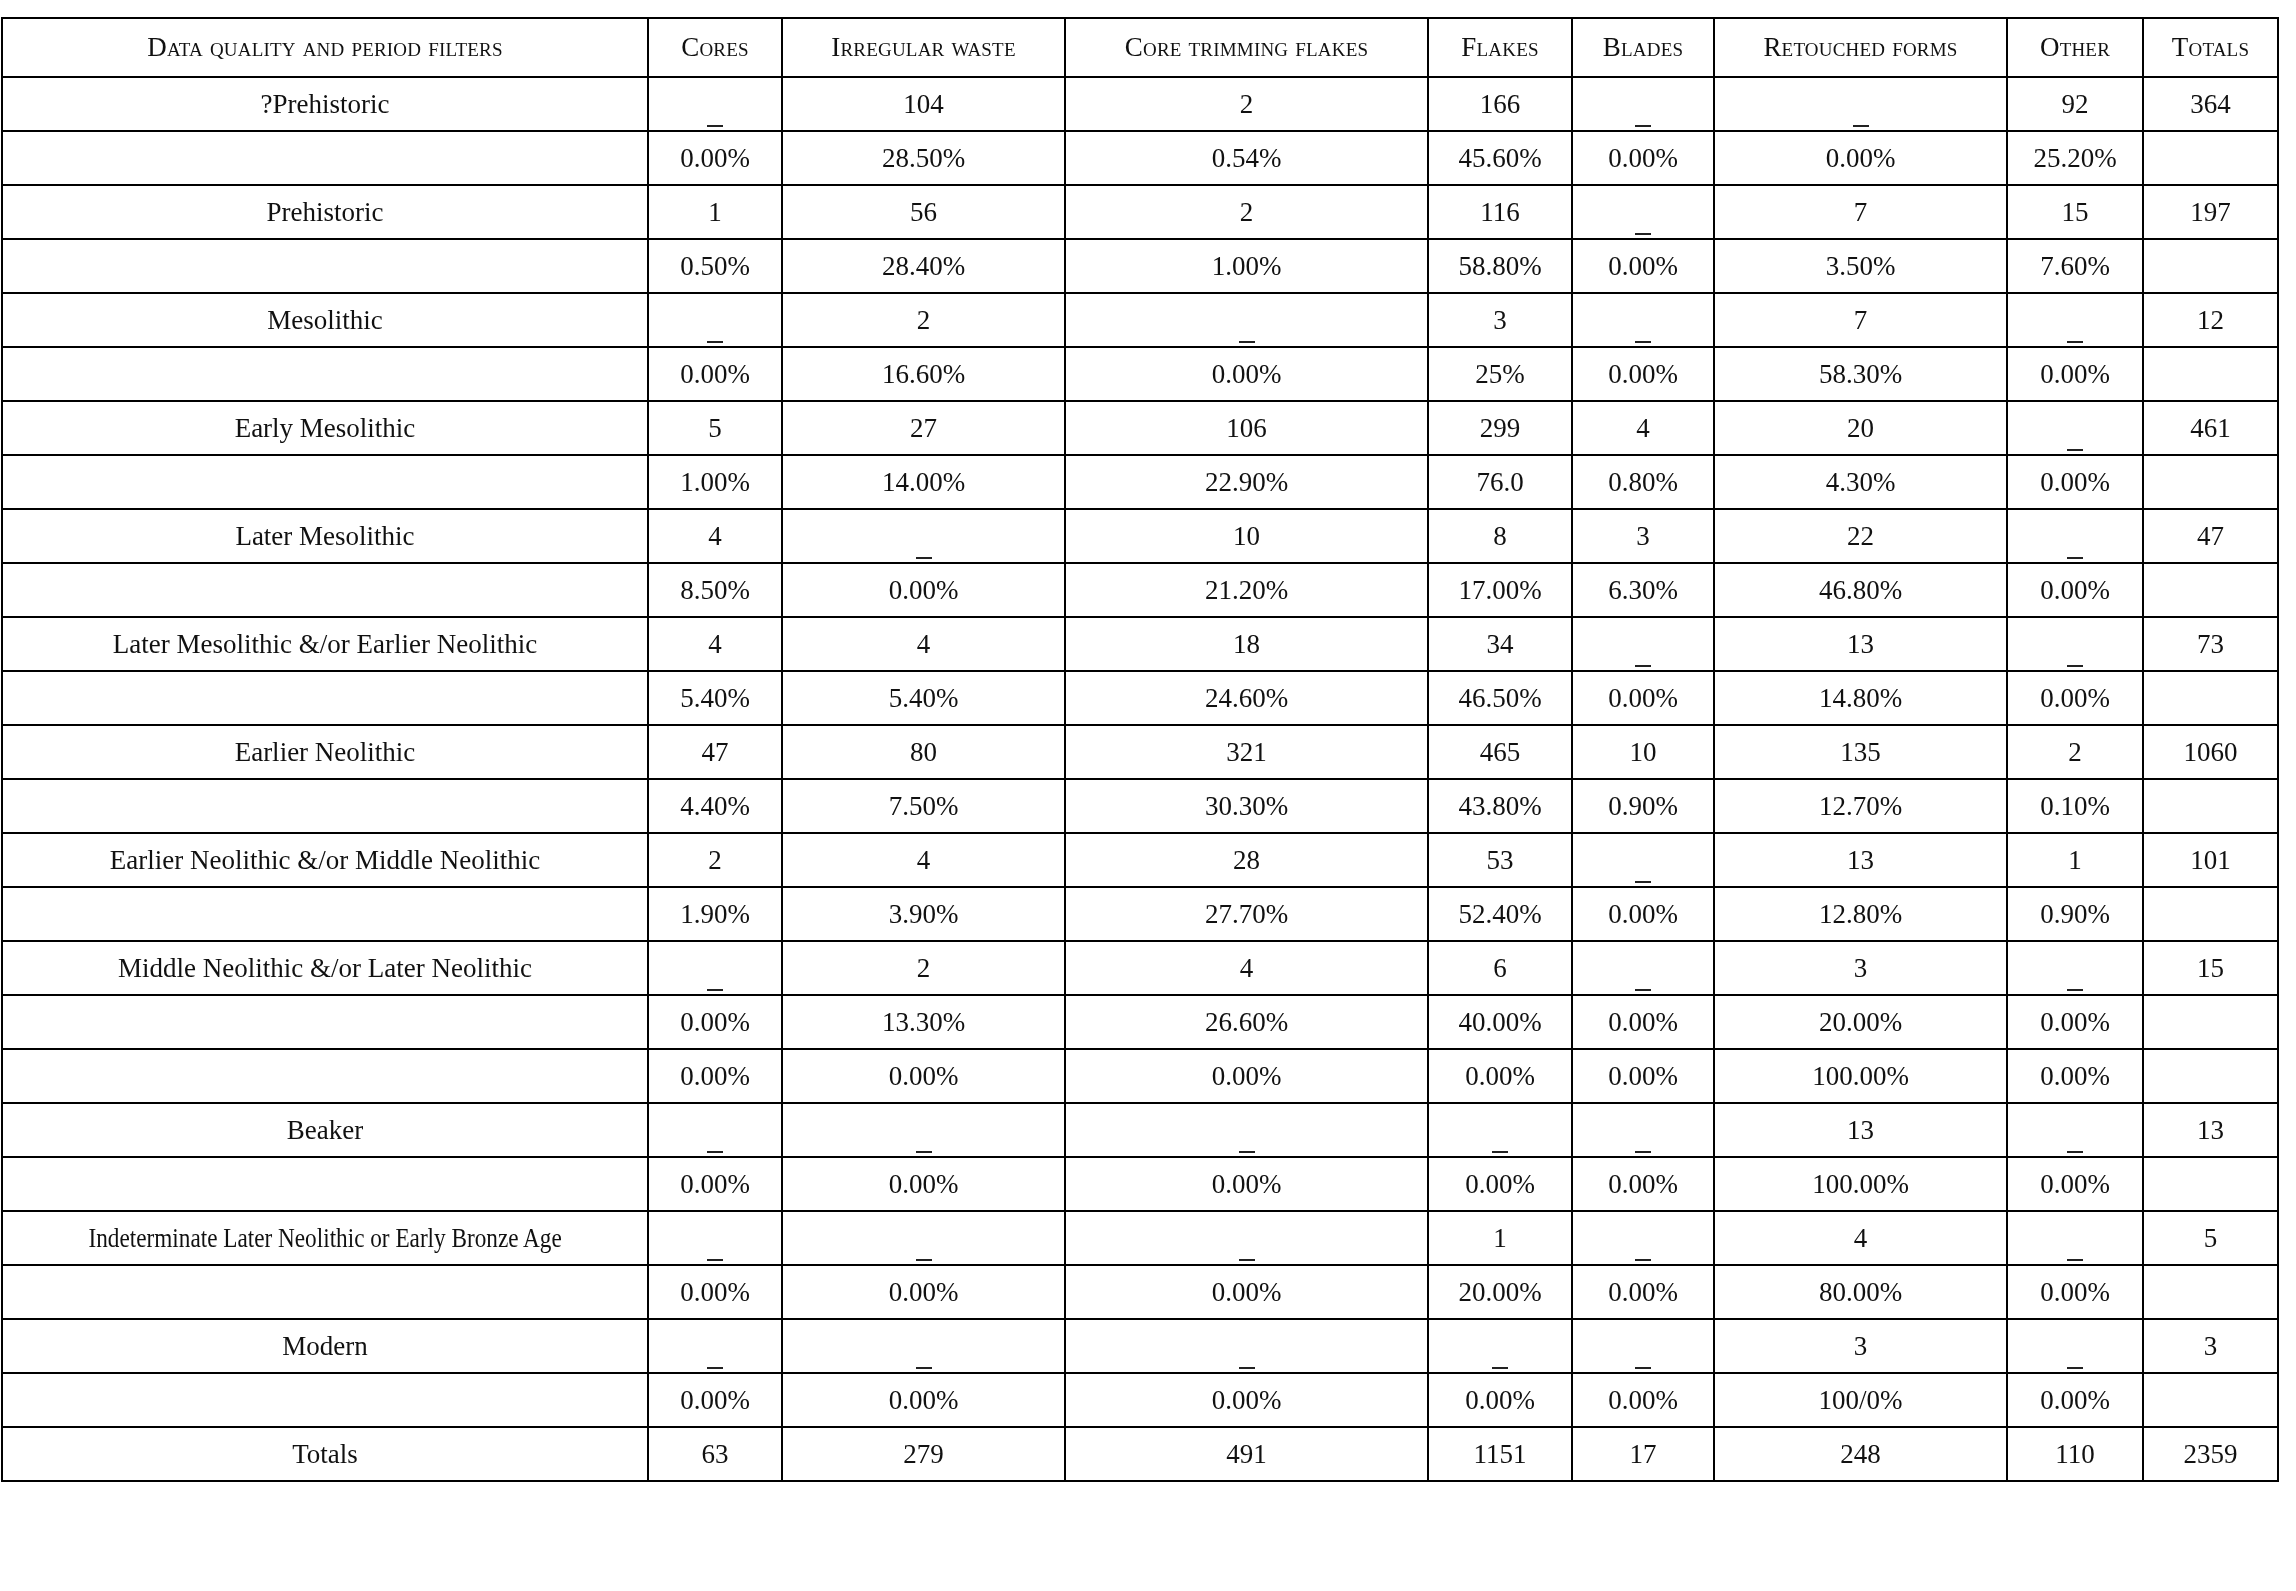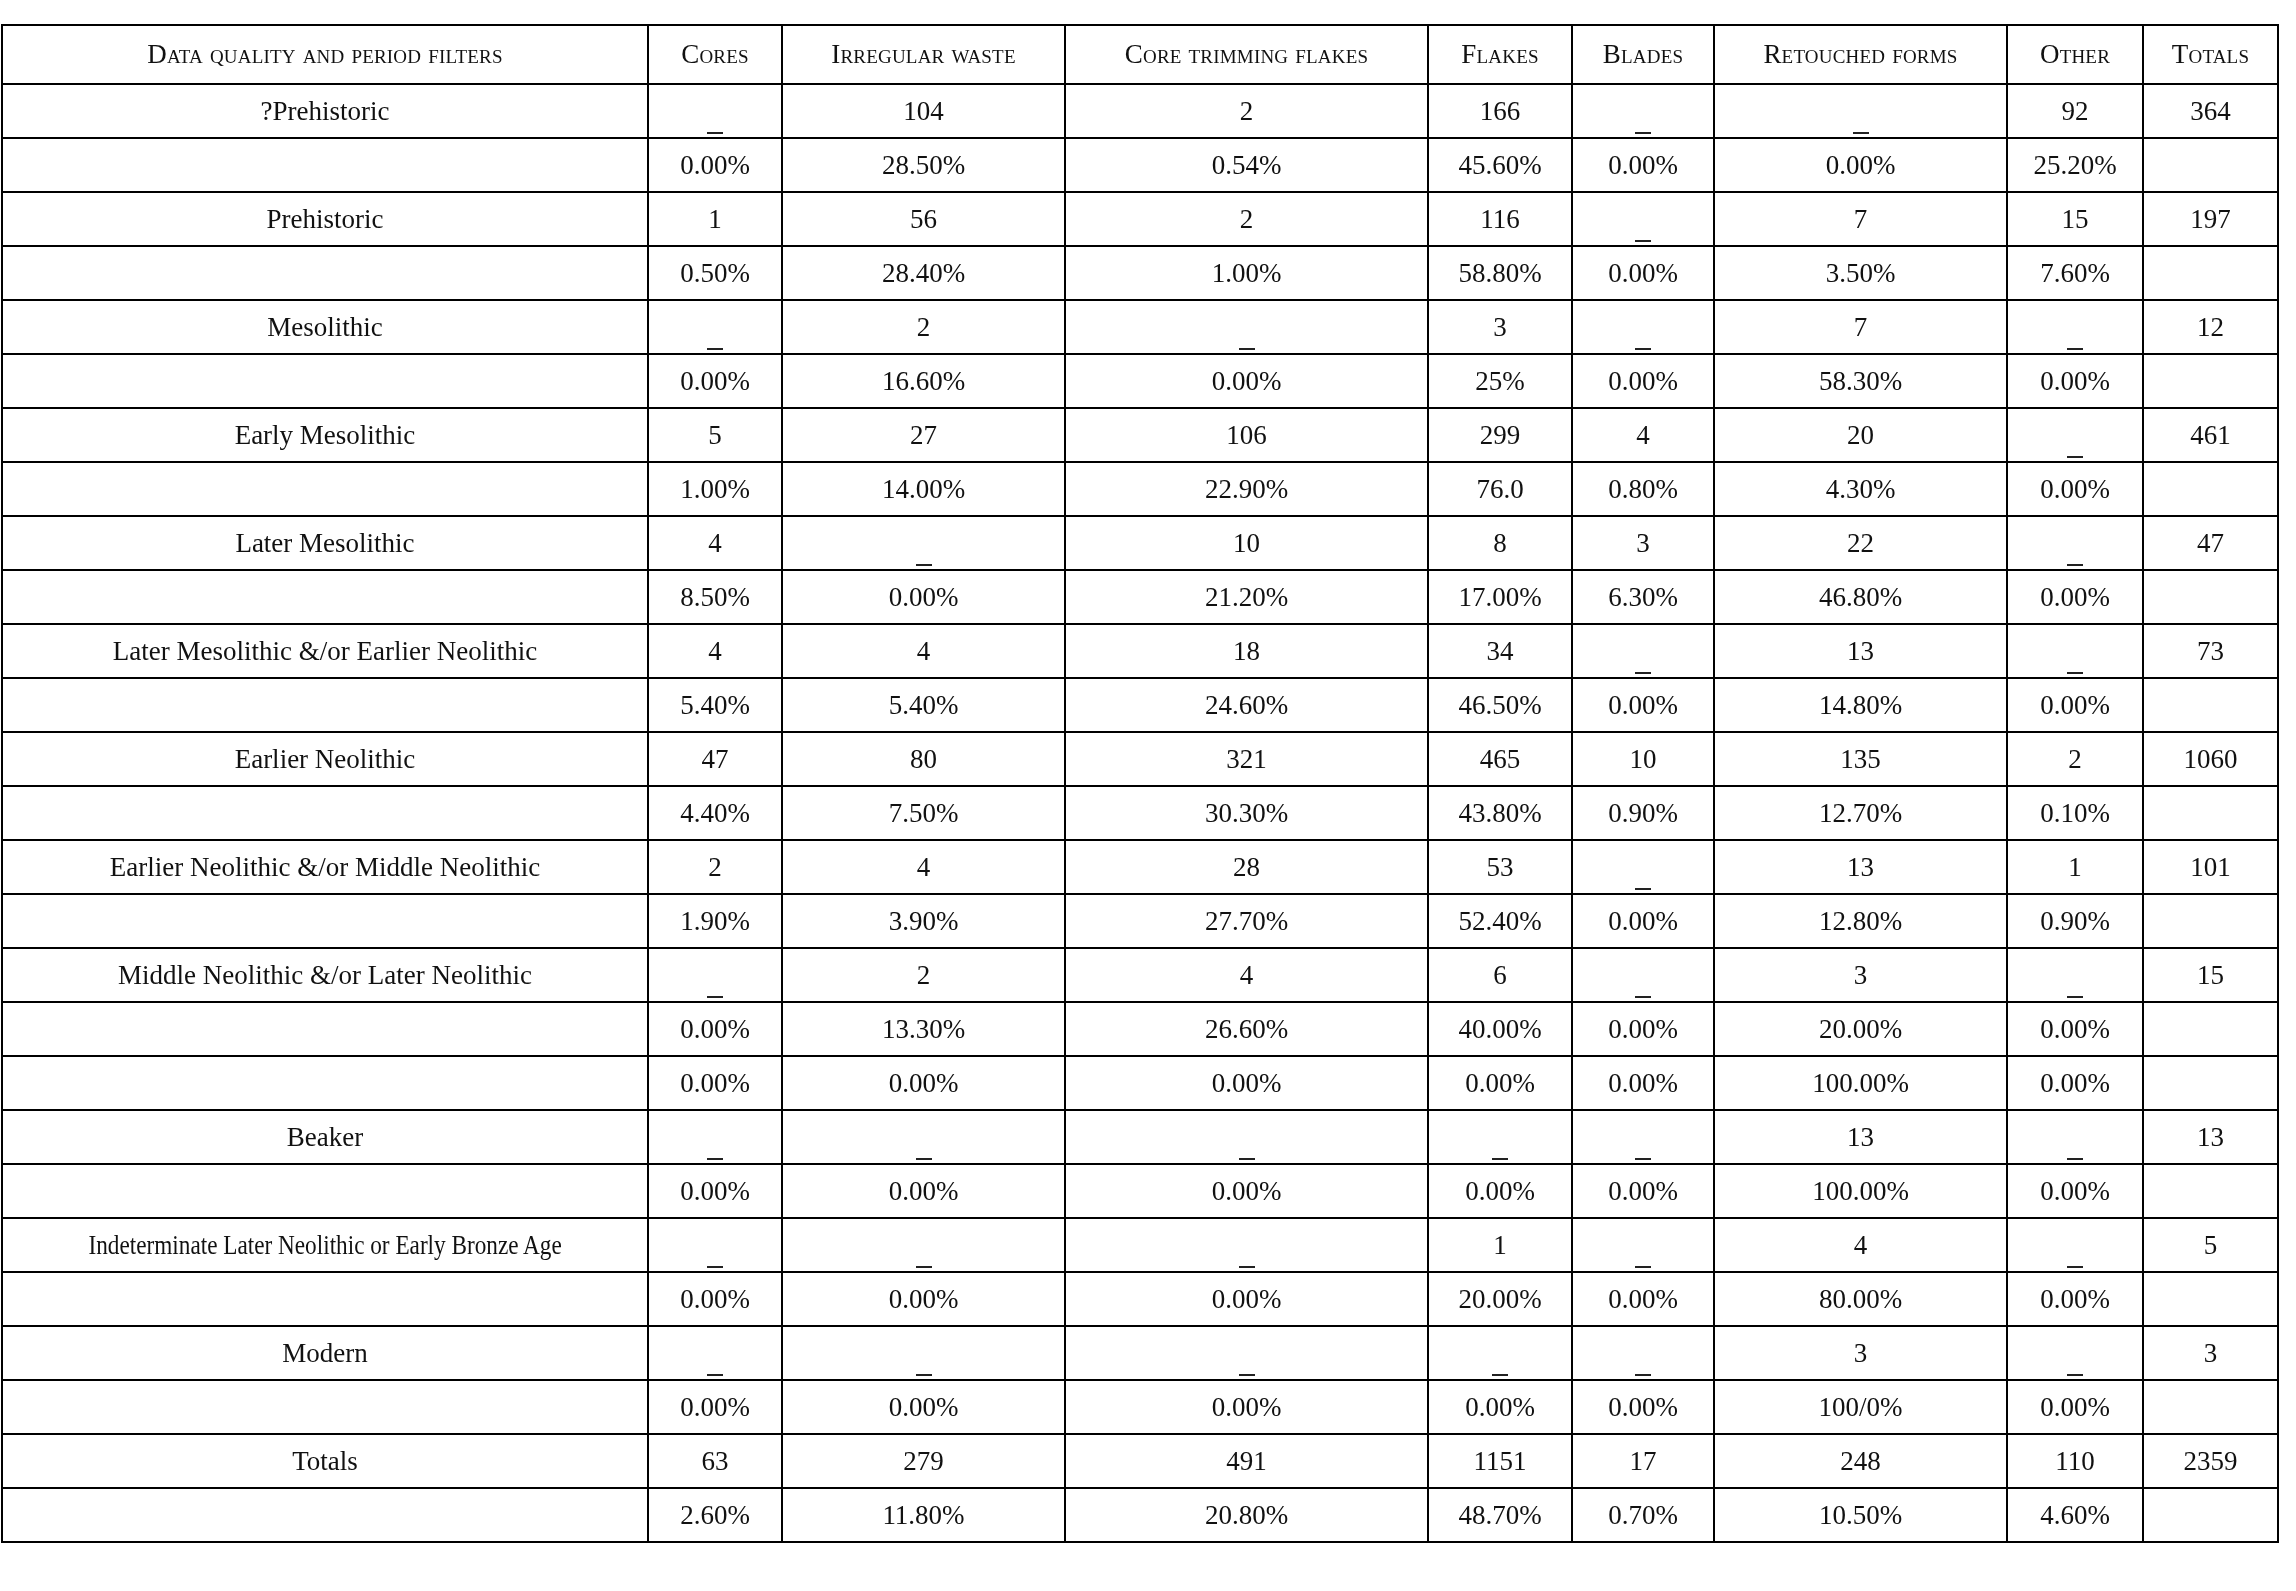--- a/index.html
+++ b/index.html
@@ -11,21 +11,21 @@
       width: 2296px;
       height: 1591px;
       position: relative;
       overflow: hidden;
       font-family: "Liberation Serif", "DejaVu Serif", serif;
       color: #111111;
     }
     table.lithics {
       position: absolute;
       left: 1px;
-      top: 24px;
+      top: 17px;
       border-collapse: collapse;
       table-layout: fixed;
       width: 2277px;
     }
     table.lithics td, table.lithics th {
       border: 2.5px solid #000000;
       text-align: center;
       vertical-align: middle;
       padding: 0;
       overflow: hidden;
@@ -367,26 +367,15 @@
         <td class="label"><span>Totals</span></td>
         <td><span>63</span></td>
         <td><span>279</span></td>
         <td><span>491</span></td>
         <td><span>1151</span></td>
         <td><span>17</span></td>
         <td><span>248</span></td>
         <td><span>110</span></td>
         <td><span>2359</span></td>
       </tr>
-      <tr>
-        <td></td>
-        <td>2.60%</td>
-        <td>11.80%</td>
-        <td>20.80%</td>
-        <td>48.70%</td>
-        <td>0.70%</td>
-        <td>10.50%</td>
-        <td>4.60%</td>
-        <td></td>
-      </tr>
     </tbody>
 </table>
 
 
 </body></html>

